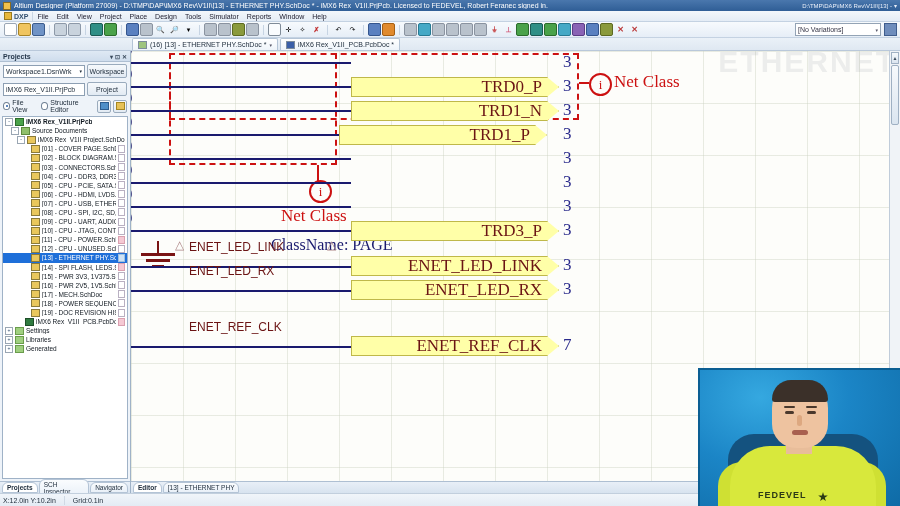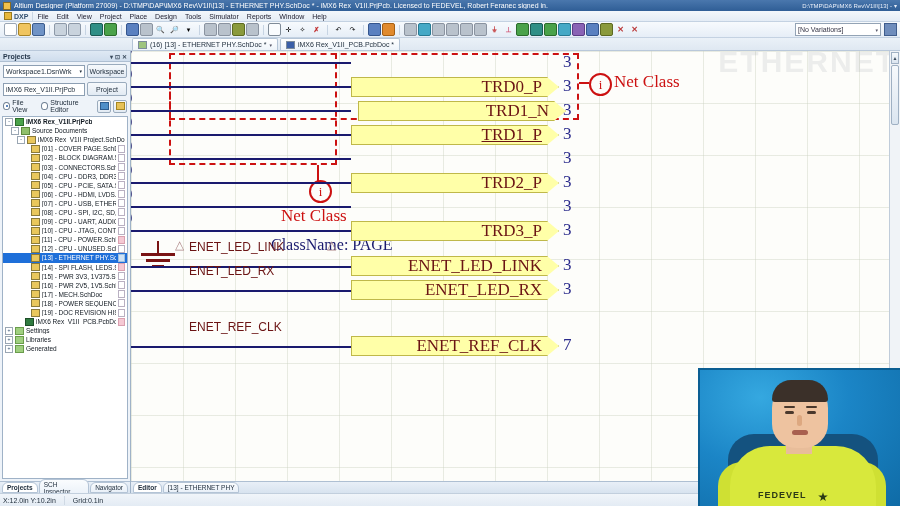--- a/index.html
+++ b/index.html
@@ -574,32 +574,31 @@
         </div>
       <div class="pinstub" style="left:-3px;top:-10px;">)</div>
           <div class="wire" style="left:0px;top:11px;width:220px;"></div>
           <div class="portnum" style="left:432px;top:1px;">3</div>
           <div class="pinstub" style="left:-3px;top:14px;">)</div>
           <div class="wire" style="left:0px;top:35px;width:220px;"></div>
           <div class="port" style="left:220px;top:26px;width:208px;">TRD0_P</div>
           <div class="portnum" style="left:432px;top:25px;">3</div>
           <div class="pinstub" style="left:-3px;top:38px;">)</div>
           <div class="wire" style="left:0px;top:59px;width:220px;"></div>
-          <div class="port" style="left:227px;top:50px;width:208px;padding-left:24px;">TRD1_N</div>
+          <div class="port" style="left:220px;top:50px;width:208px;padding-left:24px;">TRD1_N</div>
           <div class="portnum" style="left:432px;top:49px;">3</div>
           <div class="pinstub" style="left:-3px;top:62px;">)</div>
           <div class="wire" style="left:0px;top:83px;width:220px;"></div>
-          <div class="port" style="left:220px;top:74px;width:208px;text-decoration:underline;">TRD1_P</div>
+          <div class="port" style="left:208px;top:74px;width:208px;">TRD1_P</div>
           <div class="portnum" style="left:432px;top:73px;">3</div>
           <div class="pinstub" style="left:-3px;top:86px;">)</div>
           <div class="wire" style="left:0px;top:107px;width:220px;"></div>
           <div class="portnum" style="left:432px;top:97px;">3</div>
           <div class="pinstub" style="left:-3px;top:110px;">)</div>
           <div class="wire" style="left:0px;top:131px;width:220px;"></div>
-          <div class="port" style="left:220px;top:122px;width:208px;">TRD2_P</div>
           <div class="portnum" style="left:432px;top:121px;">3</div>
           <div class="pinstub" style="left:-3px;top:134px;">)</div>
           <div class="wire" style="left:0px;top:155px;width:220px;"></div>
           <div class="portnum" style="left:432px;top:145px;">3</div>
           <div class="pinstub" style="left:-3px;top:158px;">)</div>
           <div class="wire" style="left:0px;top:179px;width:220px;"></div>
           <div class="port" style="left:220px;top:170px;width:208px;">TRD3_P</div>
           <div class="portnum" style="left:432px;top:169px;">3</div>
           <div class="wire" style="left:0px;top:215px;width:220px;"></div>
           <div class="netlabel" style="left:58px;top:189px;">ENET_LED_LINK</div>

